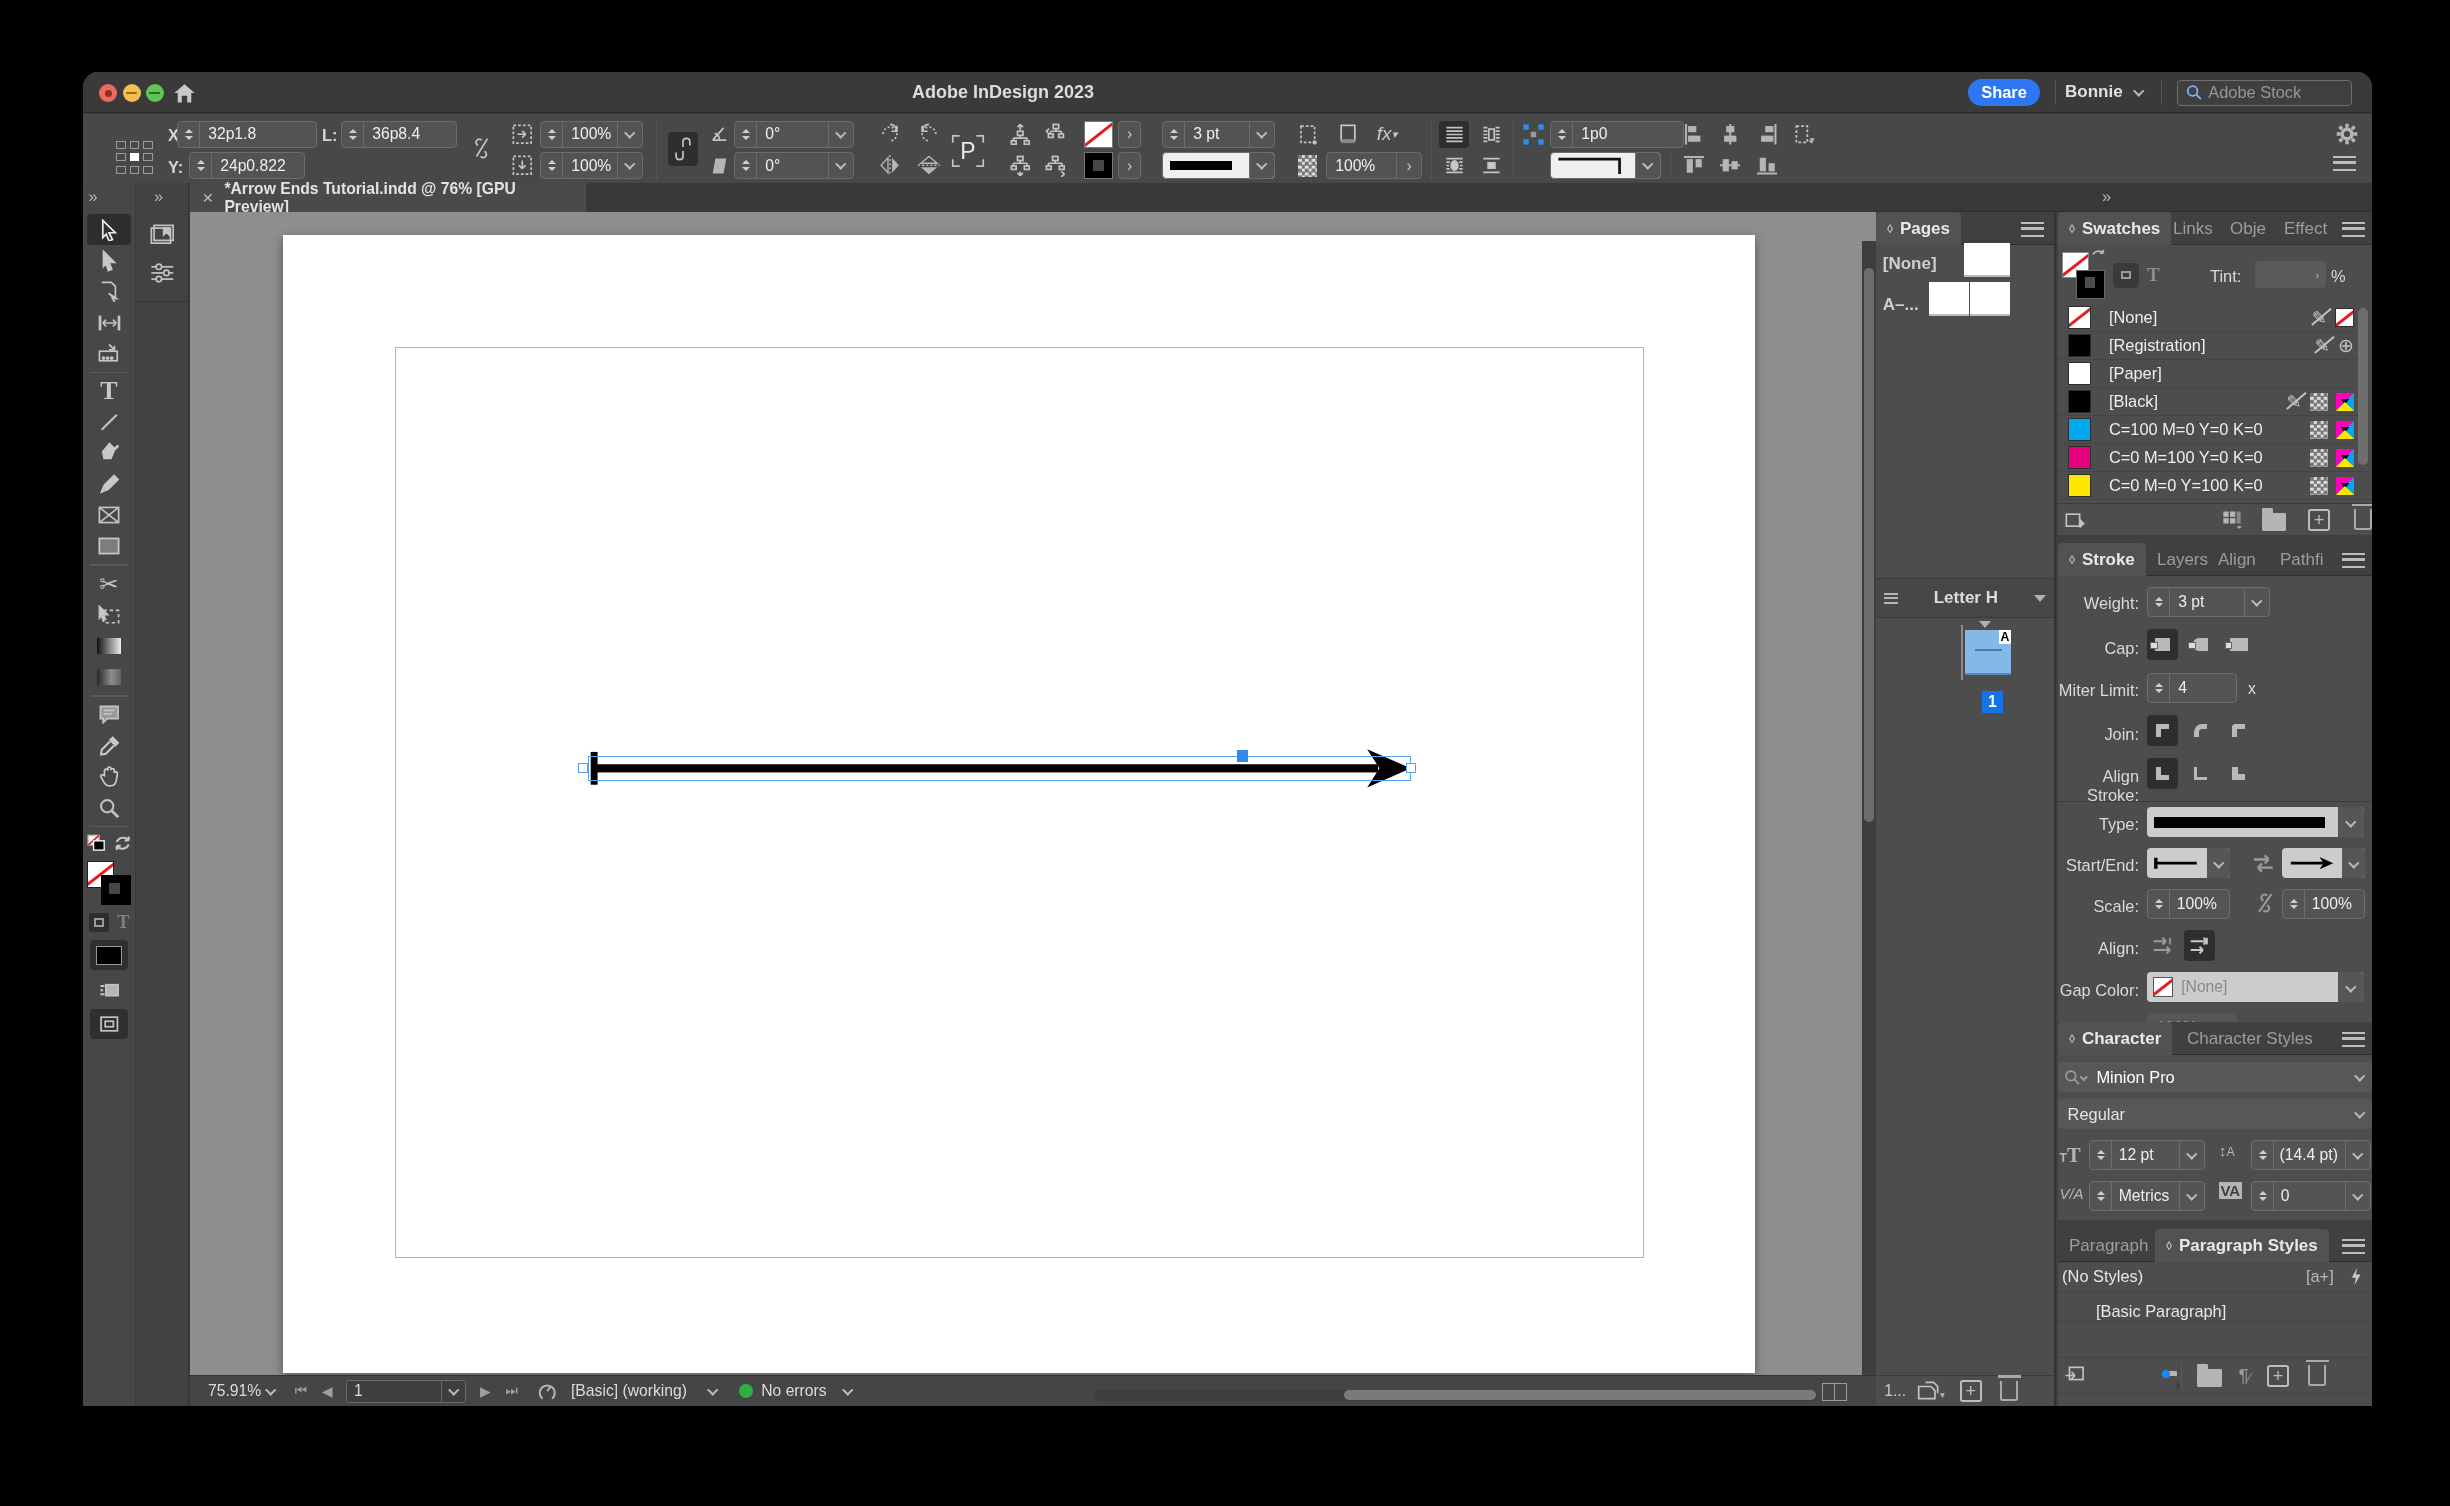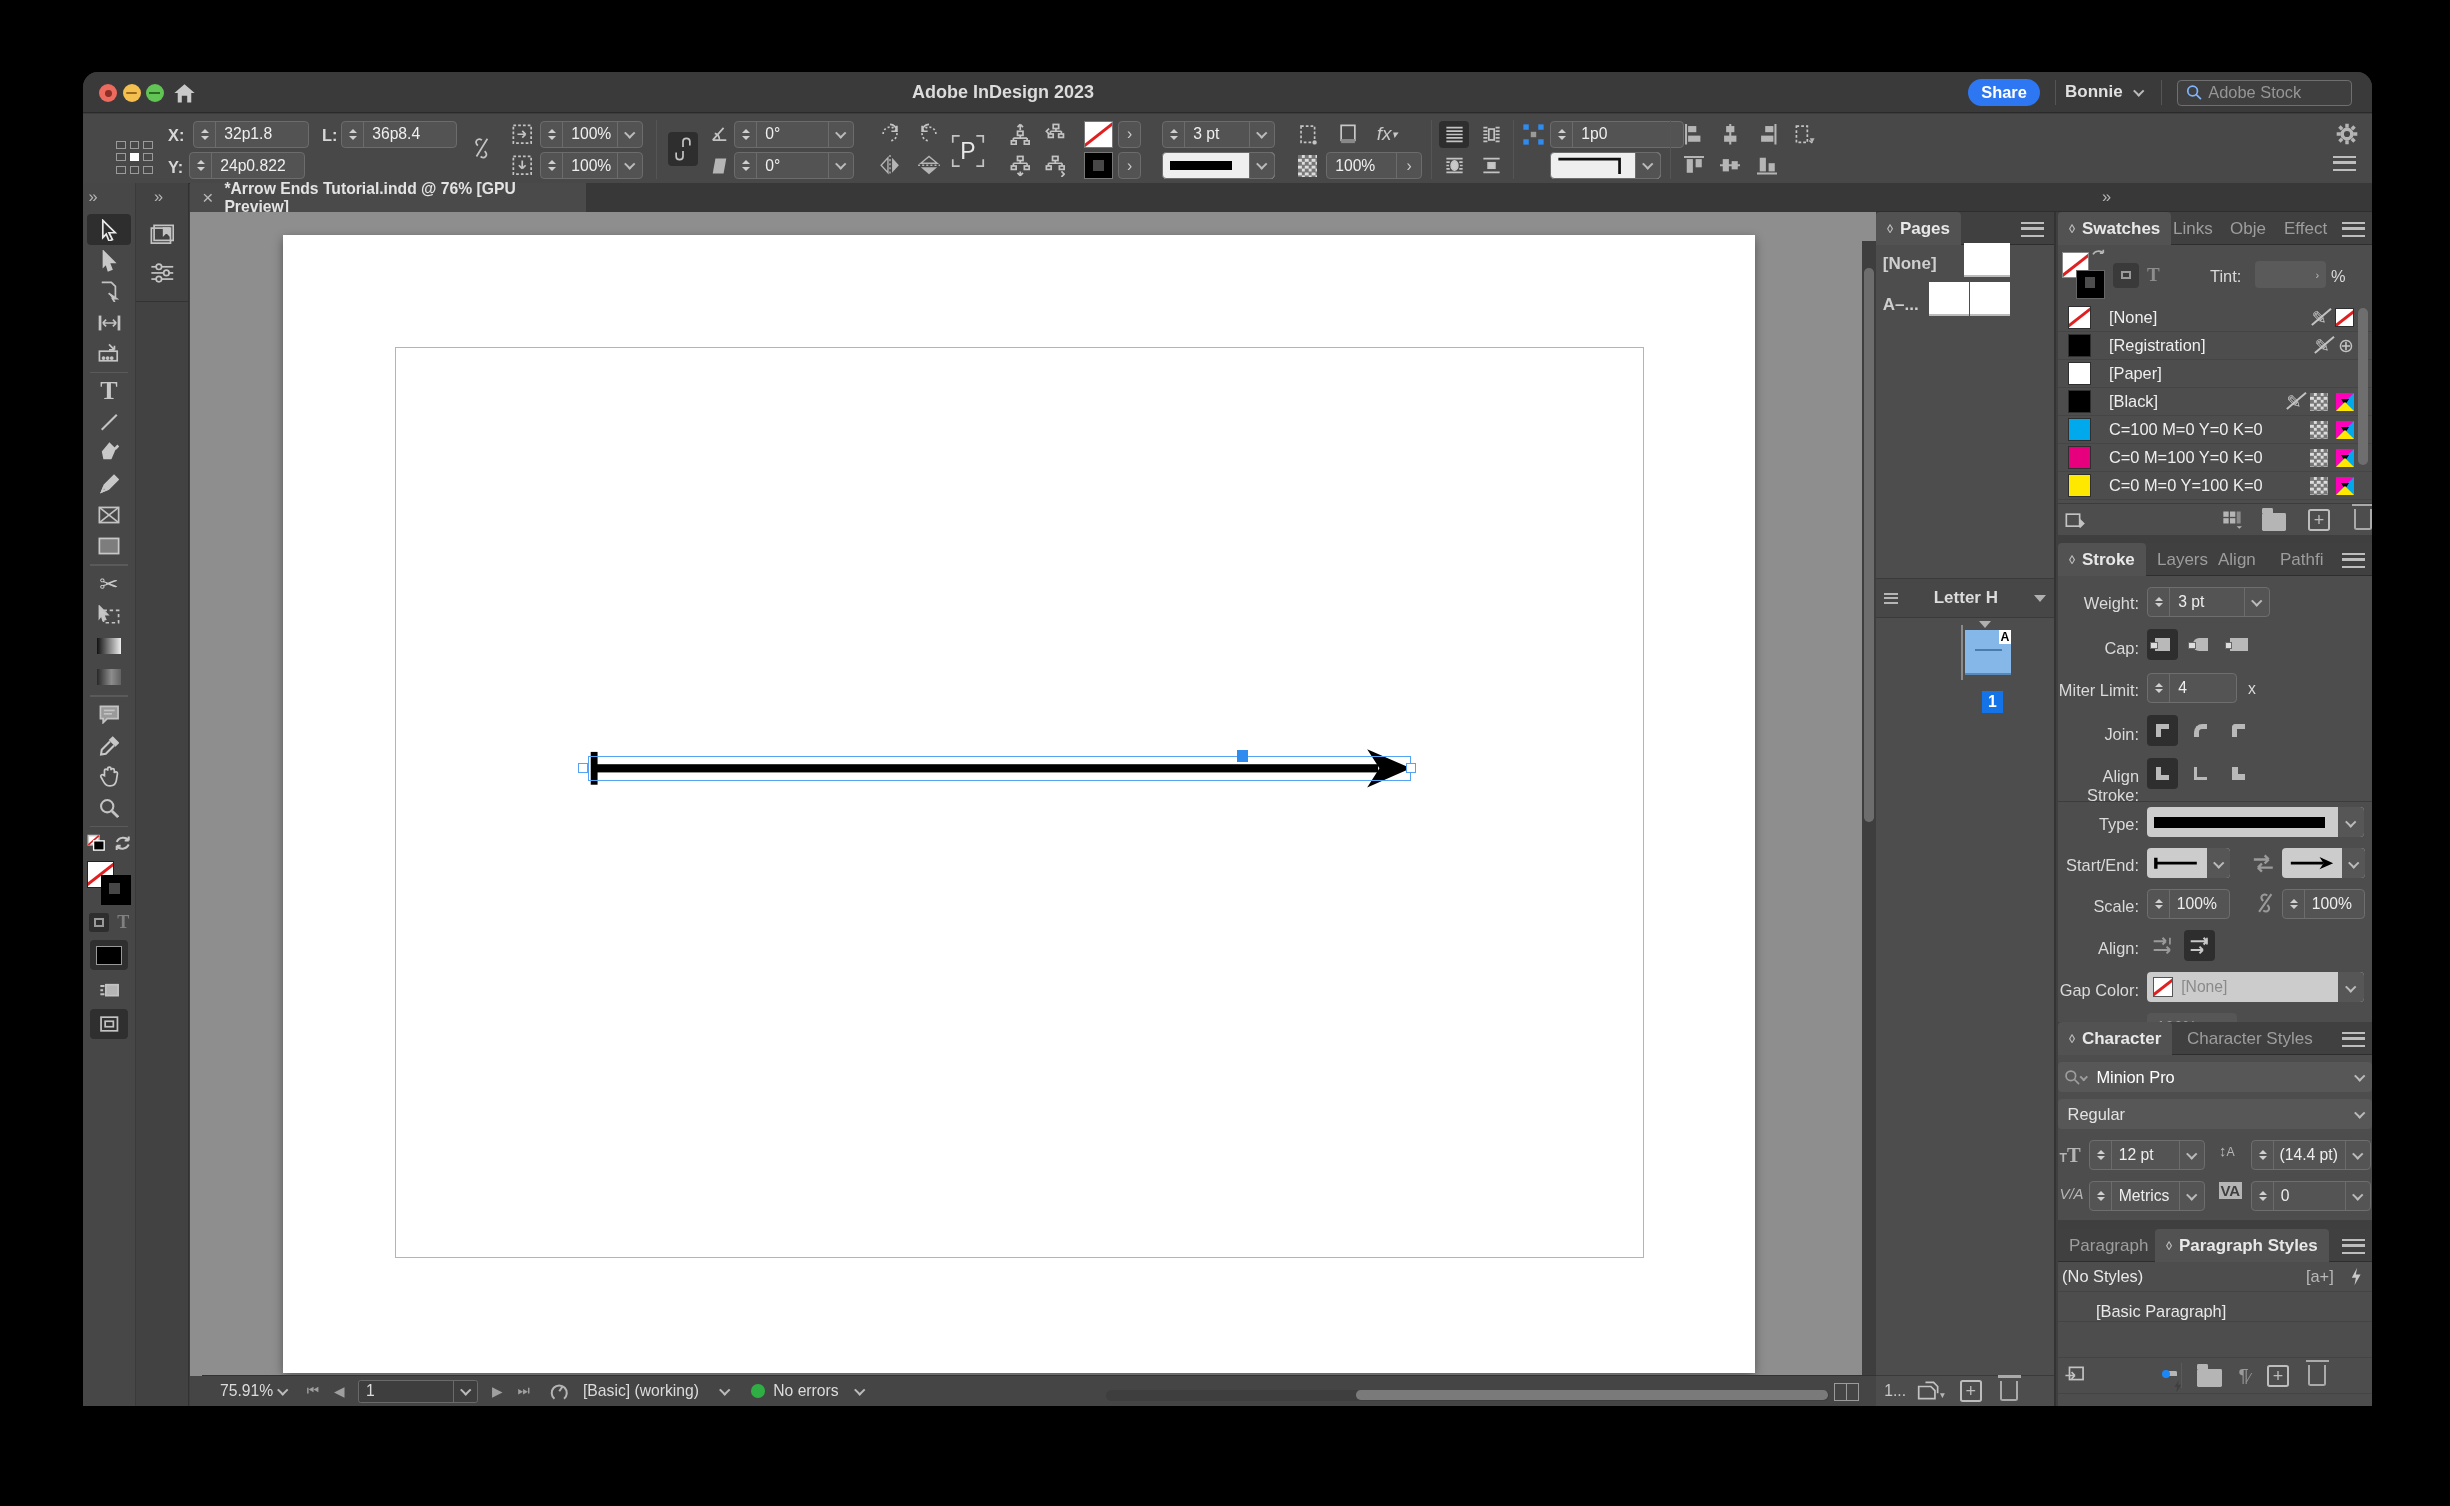--- a/index.html
+++ b/index.html
@@ -77,21 +77,21 @@
   .canvas{position:absolute;left:0;top:29px;width:1686px;height:1164px;background:#8e8e8e;overflow:hidden;}
   .page{position:absolute;left:93px;top:22.6px;width:1472px;height:1138px;background:#fff;box-shadow:0 3.4px 9.6px rgba(0,0,0,.4);}
   .margins{position:absolute;left:205px;top:135px;width:1249px;height:911px;border:1.4px solid #f08af0;}
   .bbox{position:absolute;left:398px;top:544px;width:823px;height:25px;border:1.4px solid #54a3f5;}
   .handle{position:absolute;width:10.3px;height:10.3px;background:#fff;border:1.4px solid #54a3f5;}
   .bluept{position:absolute;left:1047px;top:538px;width:11px;height:11.6px;background:#2f8bee;}
   .vscroll{position:absolute;right:0;top:29px;width:13.7px;height:1164px;background:#3e3e3e;}
   .vscroll .thumb{position:absolute;left:2.1px;top:27px;width:9.6px;height:554px;background:#6d6d6d;border-radius:4.8px;}
 
   
-  .statusbar{position:absolute;left:0;bottom:0;width:100%;height:31px;background:#454545;border-top:1.4px solid #333;display:flex;align-items:center;color:#dcdcdc;font-size:15.7px;margin-left:12px;}
+  .statusbar{position:absolute;left:0;bottom:0;width:100%;height:31px;background:#454545;border-top:1.4px solid #333;display:flex;align-items:center;color:#dcdcdc;font-size:15.7px;}
   .sb-item{display:flex;align-items:center;gap:5.5px;}
   .navbtn{color:#9f9f9f;font-size:13.7px;}
   .pagefld{width:120px;height:23px;background:#3e3e3e;border:1.4px solid #6a6a6a;border-radius:2.7px;display:flex;align-items:center;padding-left:6.8px;}
   .greendot{width:13.7px;height:13.7px;border-radius:50%;background:#2fae43;}
   .hscroll{position:absolute;left:904px;bottom:5.5px;width:723px;height:11px;background:#3e3e3e;border-radius:5.5px;}
   .hscroll .thumb{position:absolute;left:250px;top:0.7px;width:472px;height:9.6px;background:#7a7a7a;border-radius:4.8px;}
   .spread-ico{position:absolute;right:29px;bottom:5.5px;width:24.6px;height:18px;border:1.4px solid #9b9b9b;display:flex;}
   .spread-ico span{flex:1;border-right:1.4px solid #9b9b9b;}
   .spread-ico span:last-child{border-right:none;}
 
@@ -184,21 +184,21 @@
           <span></span>
           <span></span>
       <span></span>
           <span class="sel"></span>
           <span></span>
       <span></span>
           <span></span>
           <span></span>
     </div>
     <div class="cp-lab row1" style="left:85px;top:12.3px">X:</div>
-    <div class="fld row1" style="left:110px;width:116px">
+    <div class="fld row1" style="left:94px;width:140px">
       <span class="stp">
             <span class="tri-u"></span>
             <span class="tri-d"></span>
           </span>
       <span class="val">32p1.8</span>
     </div>
     <div class="cp-lab row2" style="left:85px;top:44px">Y:</div>
     <div class="fld row2" style="left:106px;width:116px">
       <span class="stp">
             <span class="tri-u"></span>

